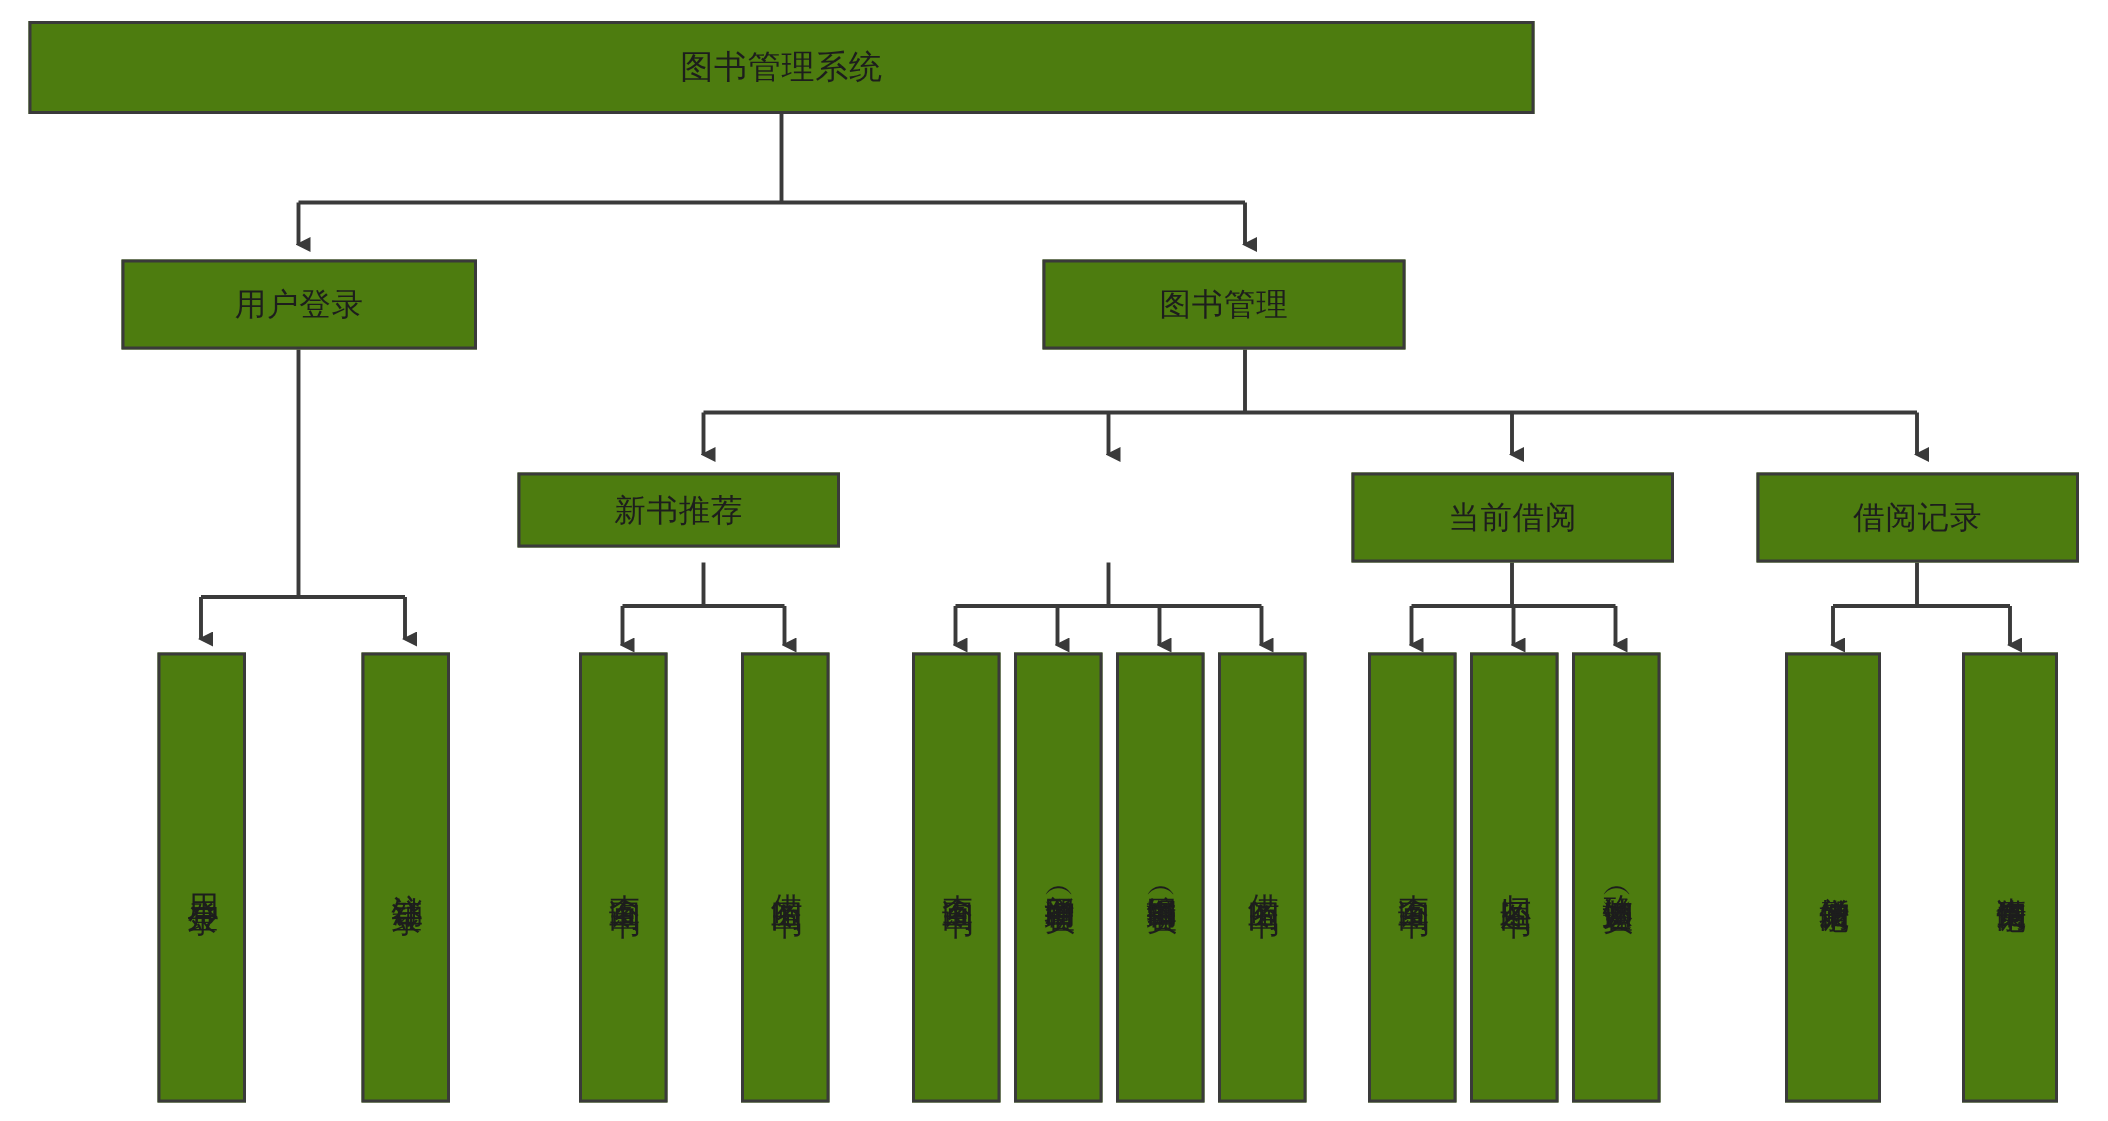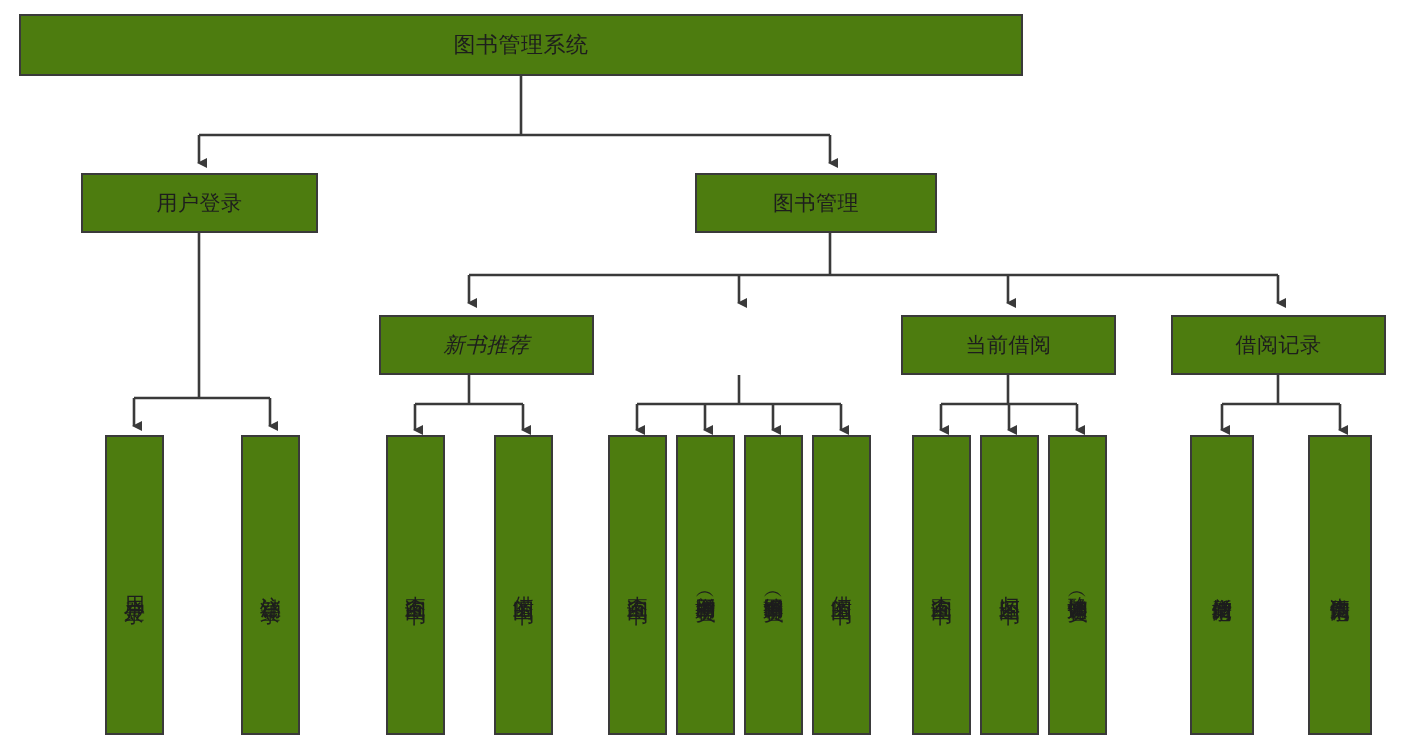--- a/index.html
+++ b/index.html
@@ -139,21 +139,21 @@
       <path d="M1340,404 L1340,430" marker-end="url(#arrow)"></path>
     </g>
   </svg>
 
   <div class="node node-h title" style="left:19px; top:14px; width:1004px; height:62px;">图书管理系统</div>
 
   <div class="node node-h" style="left:81px; top:173px; width:237px; height:60px;">用户登录</div>
 
   <div class="node node-h" style="left:671px; top:173px; width:242px; height:60px;margin-left:24px;">图书管理</div>
 
-  <div class="node node-h" style="left:379px; top:315px; width:215px; height:60px;font-style:italic;">新书推荐</div>
+  <div class="node node-h" style="left:345px; top:315px; width:215px; height:50px;">新书推荐</div>
 
 
   <div class="node node-h" style="left:901px; top:315px; width:215px; height:60px;">当前借阅</div>
 
   <div class="node node-h" style="left:1171px; top:315px; width:215px; height:60px;">借阅记录</div>
 
   <div class="node node-v" style="left:105px; top:435px; width:59px; height:300px;">用户登录</div>
 
   <div class="node node-v" style="left:241px; top:435px; width:59px; height:300px;">注销登录</div>
 

